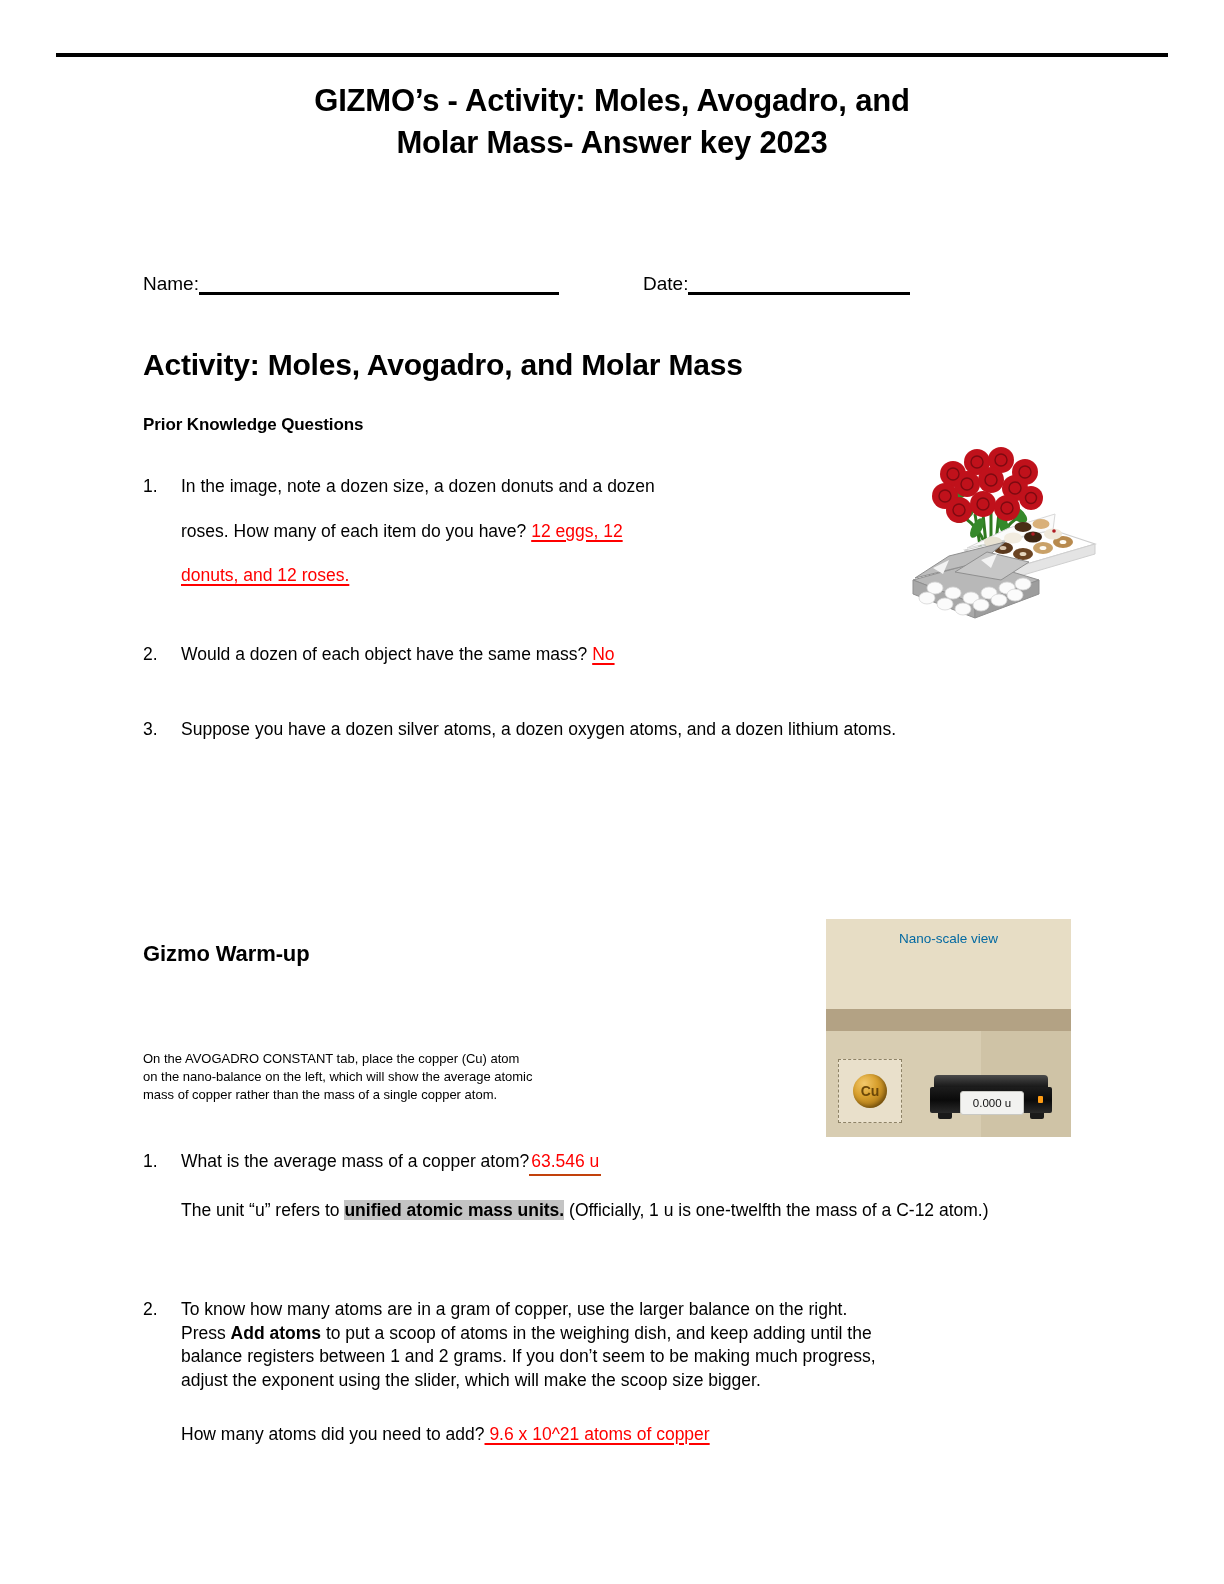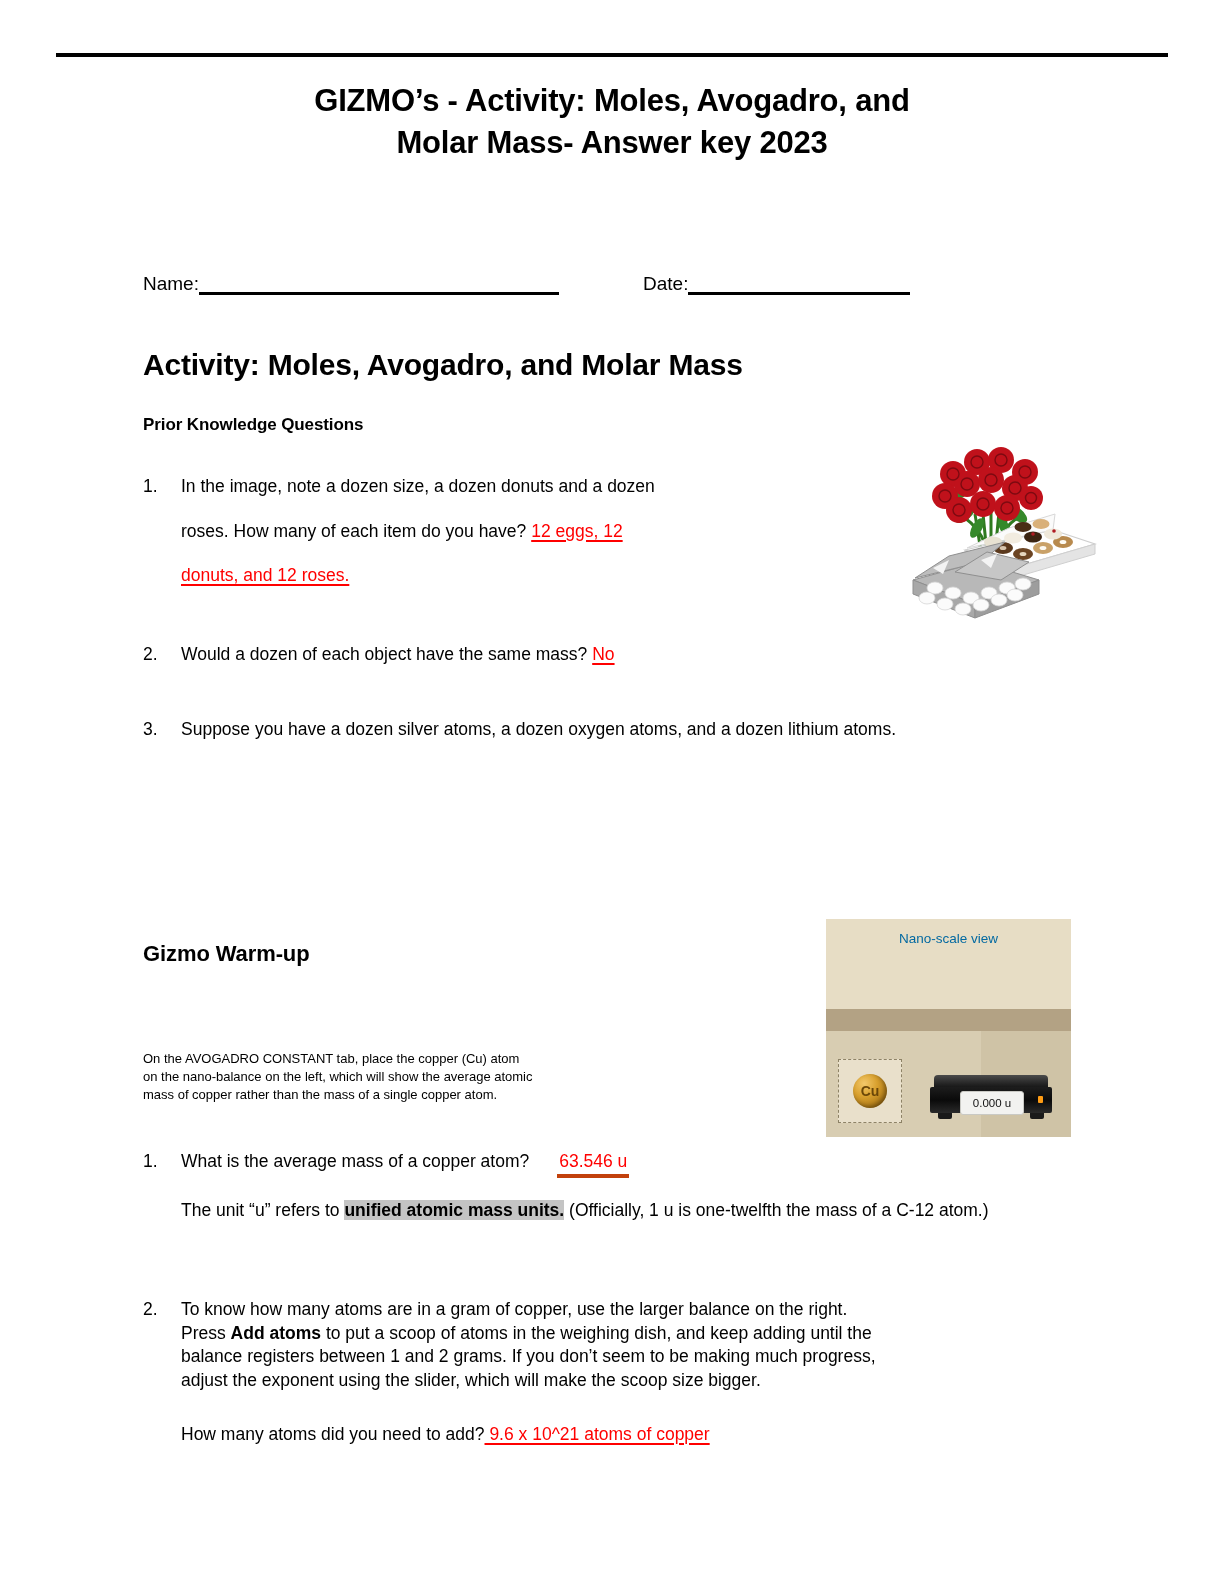--- a/index.html
+++ b/index.html
@@ -106,24 +106,23 @@
   .wide-lh { line-height: 2.55; }
 
   .ans {
     color: #ff0000;
     text-decoration: underline;
     text-decoration-thickness: 2px;
     text-underline-offset: 3px;
   }
   .ans-blank {
     color: #ff0000;
-    border-bottom: 4px solid #c2410c;
+    border-bottom: 2px solid #c2410c;
     display: inline-block;
     padding: 0 2px;
-    margin-left: 28px;
   }
   .hl {
     background: #c4c4c4;
     font-weight: bold;
   }
   .bold { font-weight: bold; }
 
   
   .q1 { left: 143px; top: 464px; width: 700px; }
   

